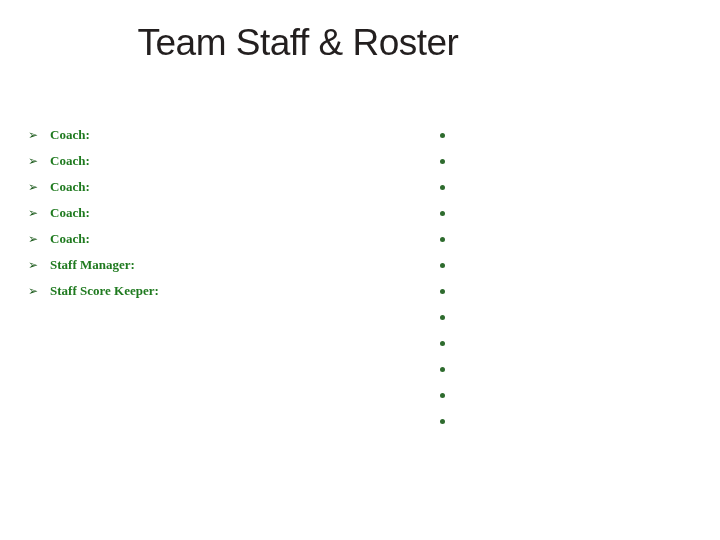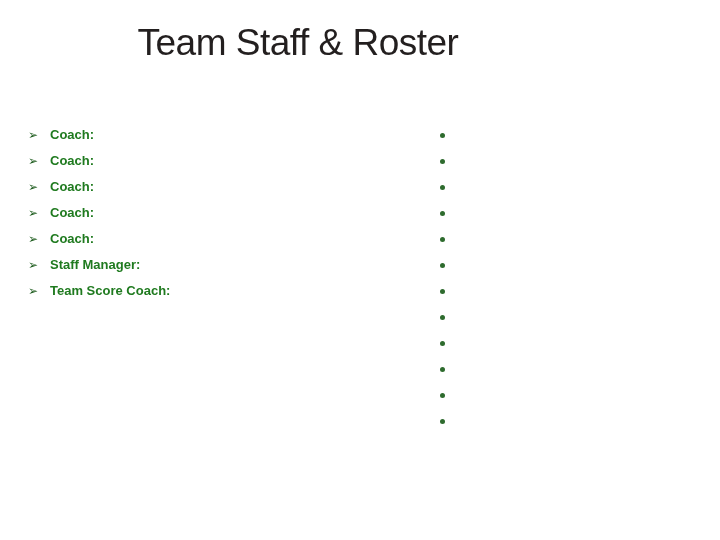--- a/index.html
+++ b/index.html
@@ -43,20 +43,21 @@
     flex: 0 0 22px;
     font-family: "DejaVu Sans", sans-serif;
     font-size: 12px;
     color: var(--arrow-color, #1e5c1e);
   }
   .staff-label {
     font-size: 13px;
     font-weight: bold;
     color: var(--staff-text-color, #1f7a1f);
     white-space: nowrap;
+    font-family: Liberation Serif, serif;
   }
   .roster-list {
     position: absolute;
     left: 440px;
     top: 122px;
   }
   .roster-item {
     display: flex;
     align-items: center;
     height: 26px;
@@ -108,21 +109,21 @@
     <span class="staff-label">Coach:</span>
   </div>
 
   <div class="staff-item">
     <span class="arrow-bullet">➢</span>
     <span class="staff-label">Staff Manager:</span>
   </div>
 
   <div class="staff-item">
     <span class="arrow-bullet">➢</span>
-    <span class="staff-label">Team Score Coach:</span>
+    <span class="staff-label">Staff Score Keeper:</span>
   </div>
 </div>
 
   <div class="roster-list">
   <div class="roster-item">
     <span class="dot-bullet"></span>
     <span class="roster-label"></span>
   </div>
 
   <div class="roster-item">

